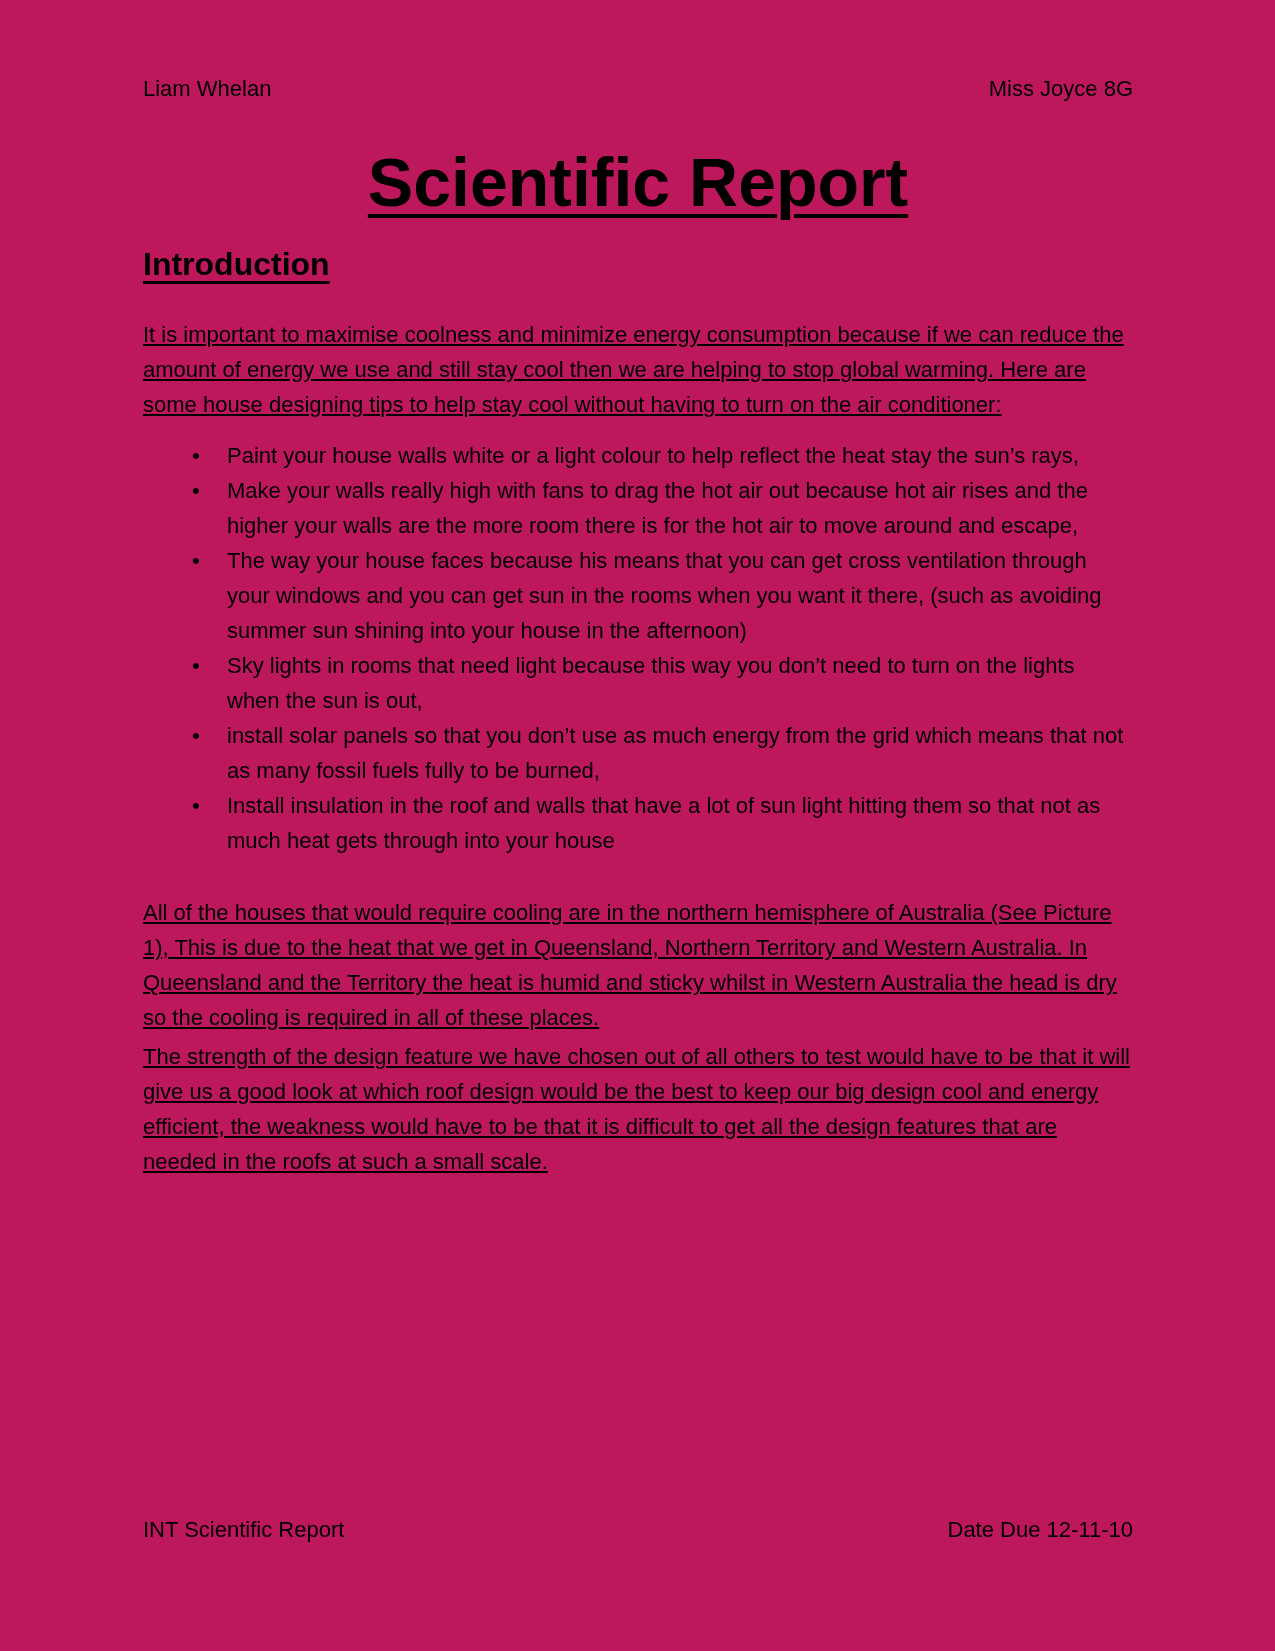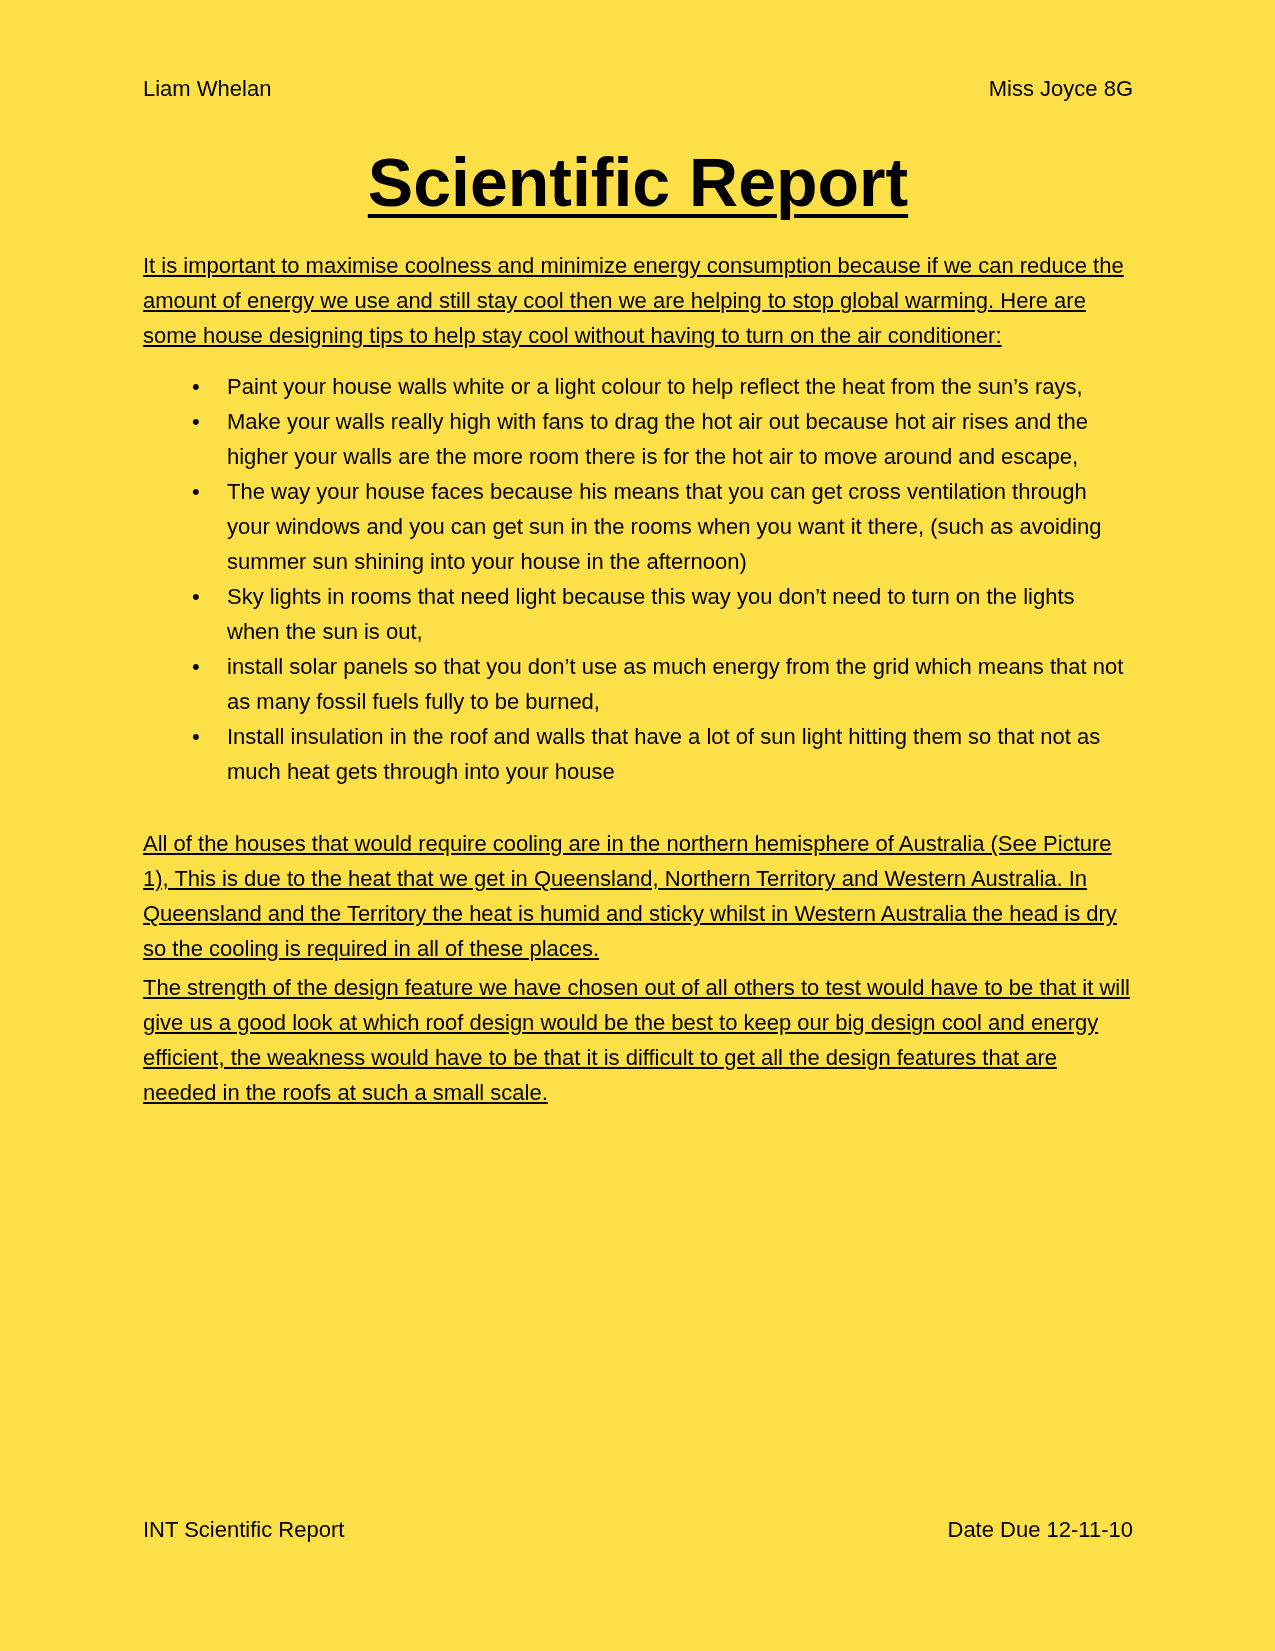--- a/index.html
+++ b/index.html
@@ -1,20 +1,20 @@
 <!DOCTYPE html>
 <html><head>
 <meta charset="utf-8">
 <style>
   html, body { margin: 0; padding: 0; background: #ffffff; }
   .page {
     position: relative;
     width: 1275px;
     height: 1651px;
-    background: #fde047;
+    background: #be185d;
     color: #000000;
     font-family: "Liberation Sans", "DejaVu Sans", sans-serif;
     overflow: hidden;
   }
   .header-row, .footer-row {
     position: absolute;
     left: 143px;
     right: 142px;
     display: flex;
     justify-content: space-between;
@@ -81,25 +81,26 @@
 
   <div class="header-row">
     <span>Liam Whelan</span>
     <span>Miss Joyce 8G</span>
   </div>
 
   <main class="content">
 
     <h1 class="doc-title">Scientific Report</h1>
 
+    <h2 class="section-heading">Introduction</h2>
 
     <p class="body-text">It is important to maximise coolness and minimize energy consumption because if we can reduce the amount of energy we use and still stay cool then we are helping to stop global warming. Here are some house designing tips to help stay cool without having to turn on the air conditioner:</p>
 
     <ul class="bullet-list">
-      <li class="bullet-item">Paint your house walls white or a light colour to help reflect the heat from the sun’s rays,</li>
+      <li class="bullet-item">Paint your house walls white or a light colour to help reflect the heat stay the sun’s rays,</li>
       <li class="bullet-item">Make your walls really high with fans to drag the hot air out because hot air rises and the higher your walls are the more room there is for the hot air to move around and escape,</li>
       <li class="bullet-item">The way your house faces because his means that you can get cross ventilation through your windows and you can get sun in the rooms when you want it there, (such as avoiding summer sun shining into your house in the afternoon)</li>
       <li class="bullet-item">Sky lights in rooms that need light because this way you don’t need to turn on the lights when the sun is out,</li>
       <li class="bullet-item">install solar panels so that you don’t use as much energy from the grid which means that not as many fossil fuels fully to be burned,</li>
       <li class="bullet-item">Install insulation in the roof and walls that have a lot of sun light hitting them so that not as much heat gets through into your house</li>
     </ul>
 
     <p class="body-text para2">All of the houses that would require cooling are in the northern hemisphere of Australia (See Picture 1), This is due to the heat that we get in Queensland, Northern Territory and Western Australia. In Queensland and the Territory the heat is humid and sticky whilst in Western Australia the head is dry so the cooling is required in all of these places.</p>
 
     <p class="body-text para3">The strength of the design feature we have chosen out of all others to test would have to be that it will give us a good look at which roof design would be the best to keep our big design cool and energy efficient, the weakness would have to be that it is difficult to get all the design features that are needed in the roofs at such a small scale.</p>

